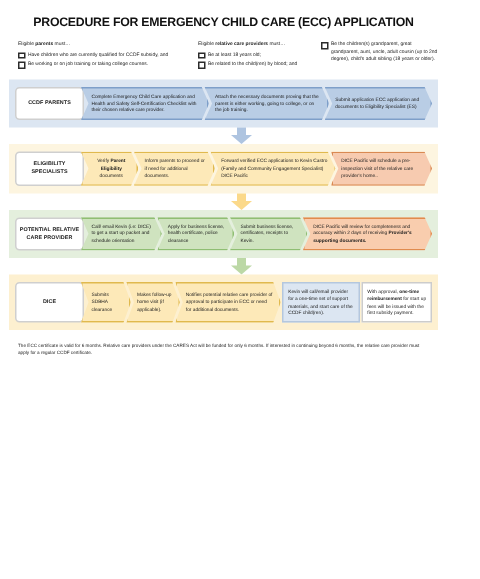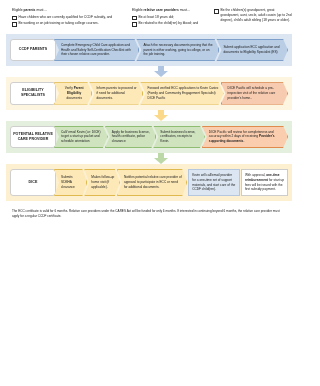--- a/index.html
+++ b/index.html
@@ -158,20 +158,21 @@
     font-size:3.1px;
     line-height:1.65;
     color:#1a1a1a;
   }
 </style>
 </head>
 <body>
 
 <div class="page">
 
+  <div class="title">PROCEDURE FOR EMERGENCY CHILD CARE (ECC) APPLICATION</div>
 
   <div class="criteria">
 
     <div class="crit-col c1">
       <div class="crit-head"><span>Eligible </span><b>parents</b><span> must…</span></div>
       <div class="crit-item">
         <span class="cbox"></span>
         <span class="crit-txt">Have children who are currently qualified for CCDF subsidy, and</span>
       </div>
       <div class="crit-item">

